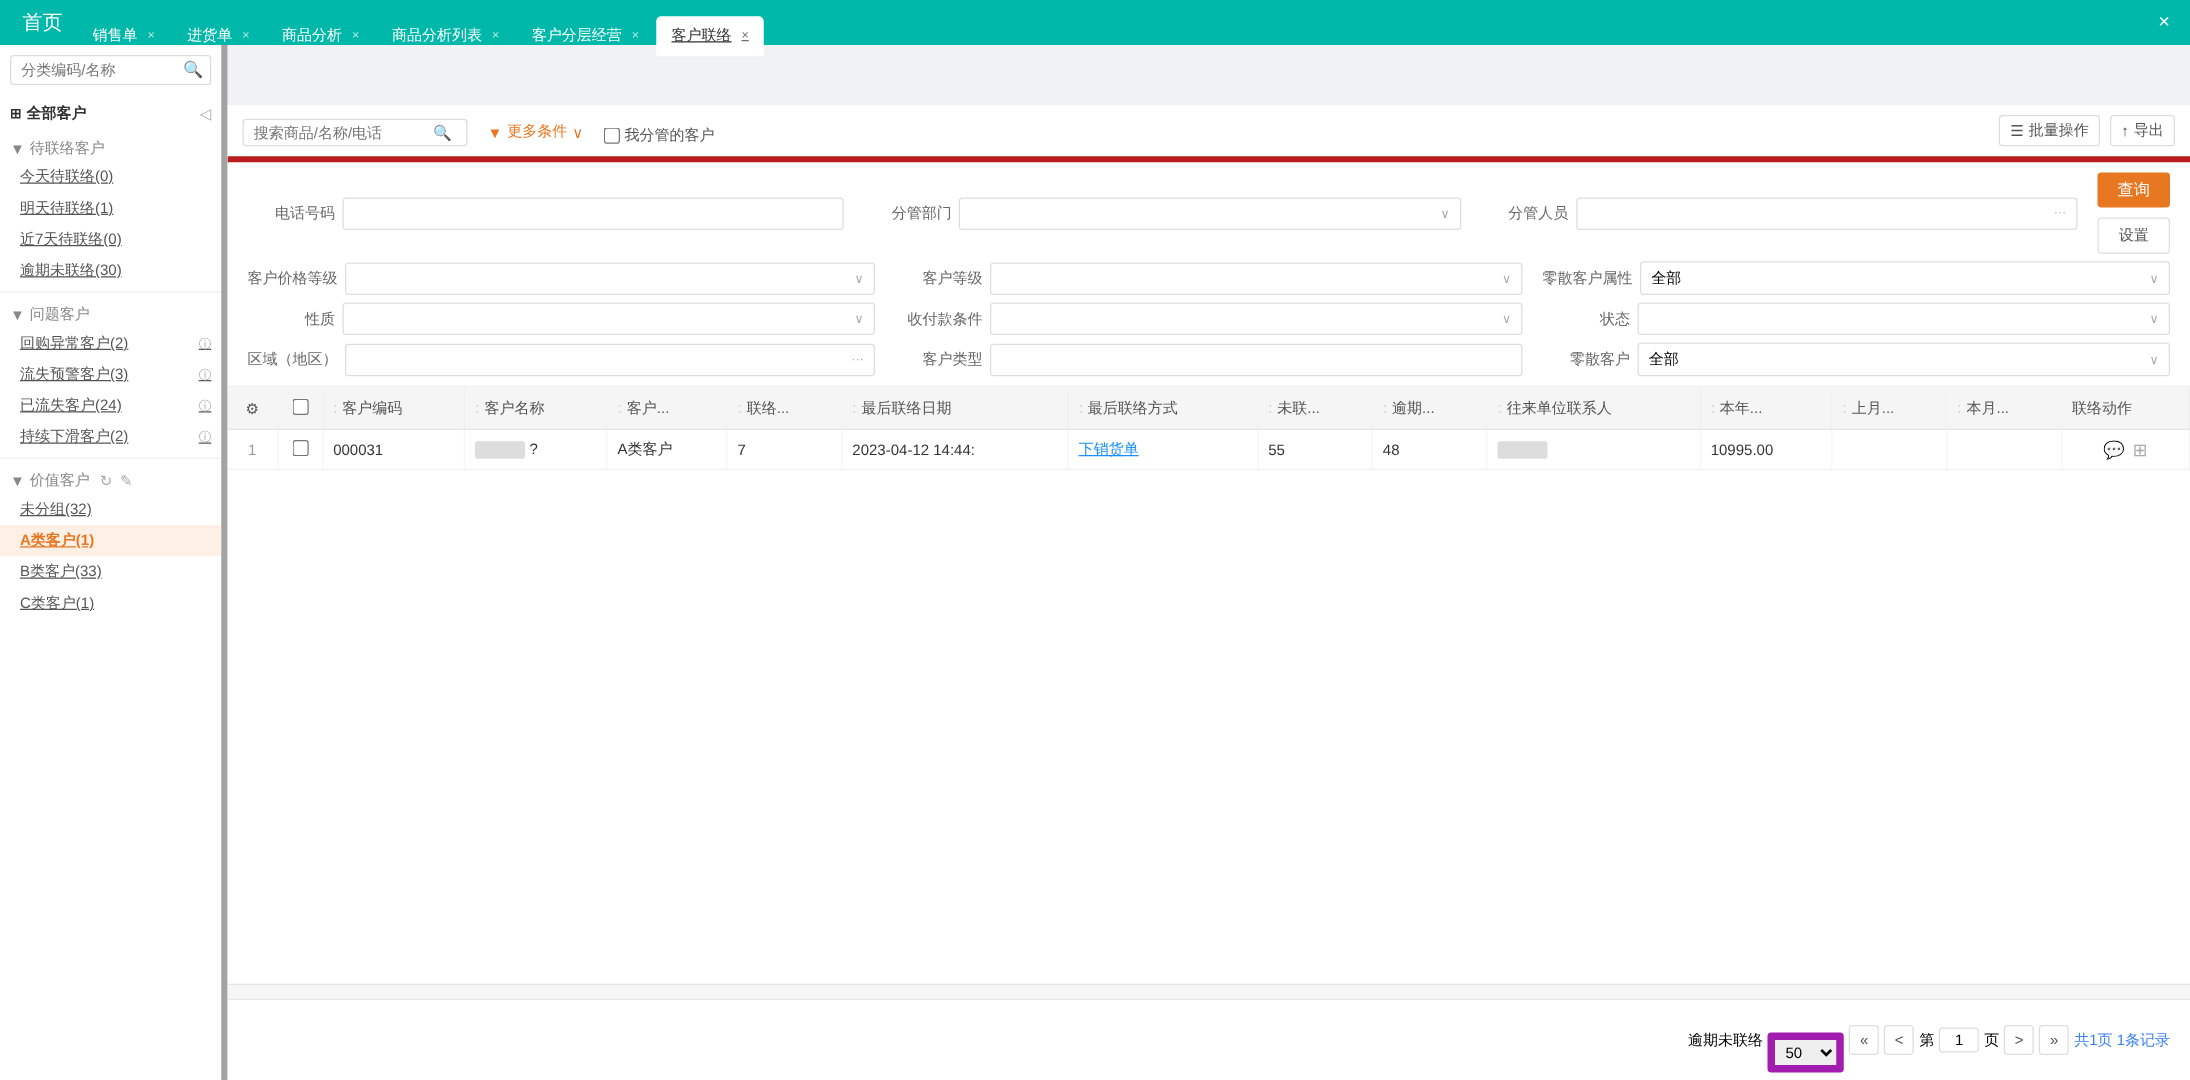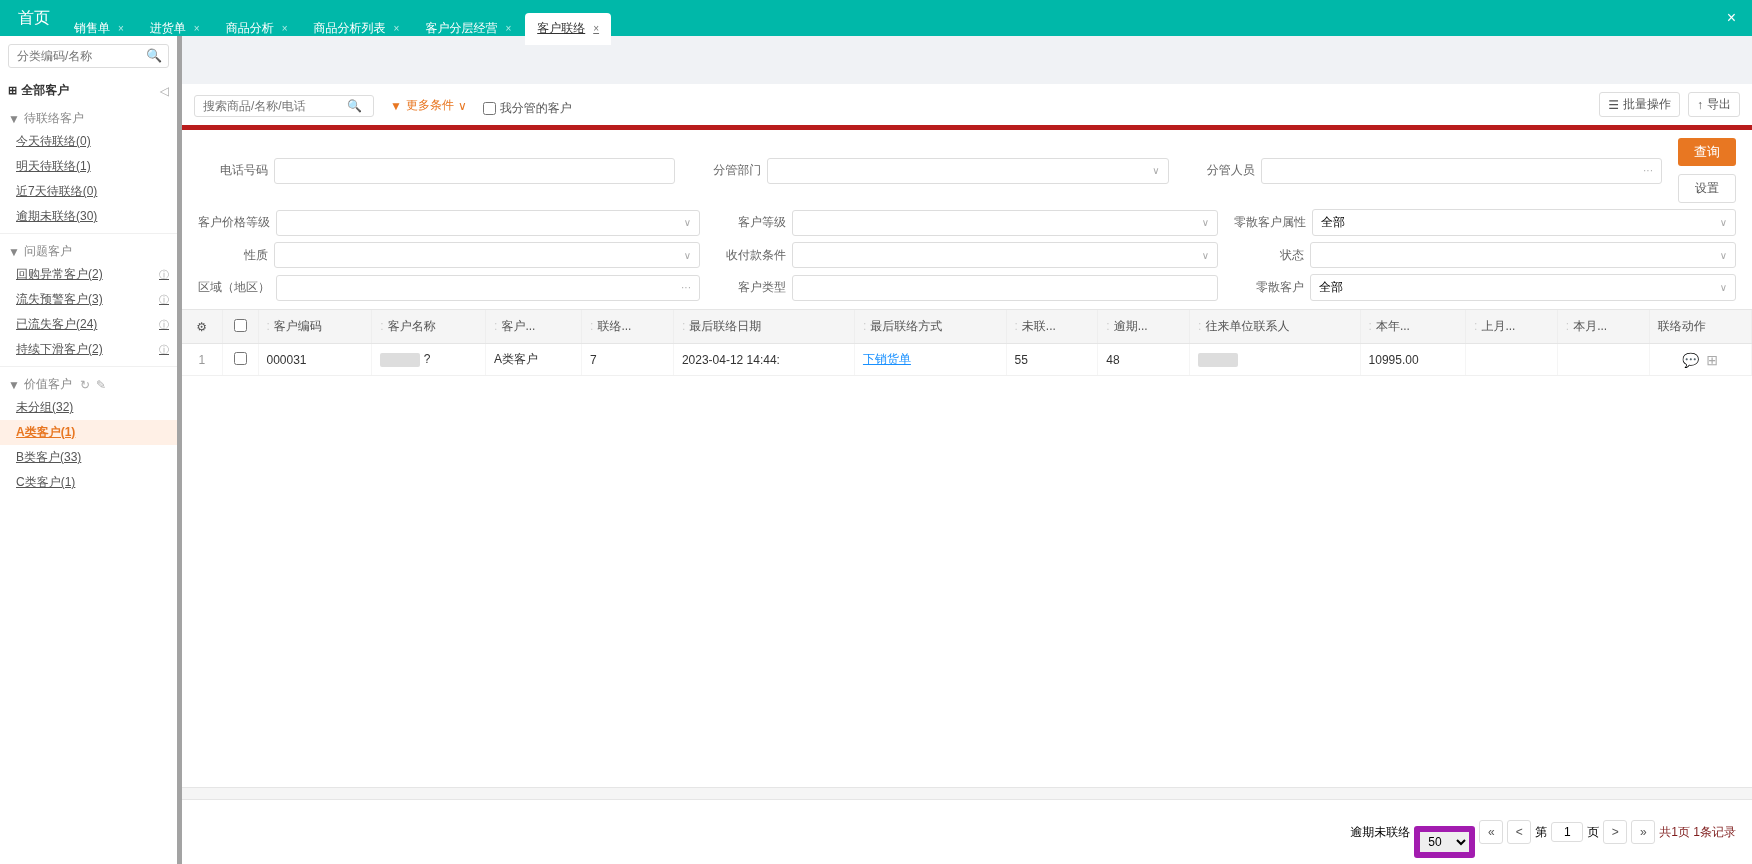--- a/index.html
+++ b/index.html
@@ -72,21 +72,21 @@
     .action-icon { color: #aaa; cursor: pointer; font-size: 14px; }
     .redacted-box { display: inline-block; background: #ddd; width: 40px; height: 14px; border-radius: 2px; vertical-align: middle; }
 
     
     .bottom-bar { background: #fff; border-top: 1px solid #e5e5e5; padding: 6px 16px; display: flex; align-items: center; justify-content: space-between; flex-shrink: 0; }
     .bottom-left { color: #aaa; font-size: 12px; }
     .pagination { display: flex; align-items: center; gap: 4px; }
     .page-size-select { border: 6px solid #a21caf; border-radius: 3px; padding: 2px 4px; font-size: 12px; margin-top: 20px; }
     .page-btn { width: 24px; height: 24px; display: flex; align-items: center; justify-content: center; border: 1px solid #ddd; border-radius: 3px; cursor: pointer; color: #555; font-size: 12px; }
     .page-input { border: 1px solid #ddd; border-radius: 3px; width: 32px; text-align: center; padding: 2px 4px; font-size: 12px; }
-    .page-total { color: #7f1d1d; }
+    .page-total { color: #3b82f6; }
     .scrollbar-area { height: 12px; background: #f5f5f5; border-top: 1px solid #e5e5e5; overflow-x: scroll; }
     .scrollbar-inner { width: 1400px; height: 1px; }
   </style>
 </head>
 <body>
 
 <div class="top-nav">
   <div class="nav-home">首页</div>
   <div class="nav-tab">
     <span>销售单</span>

